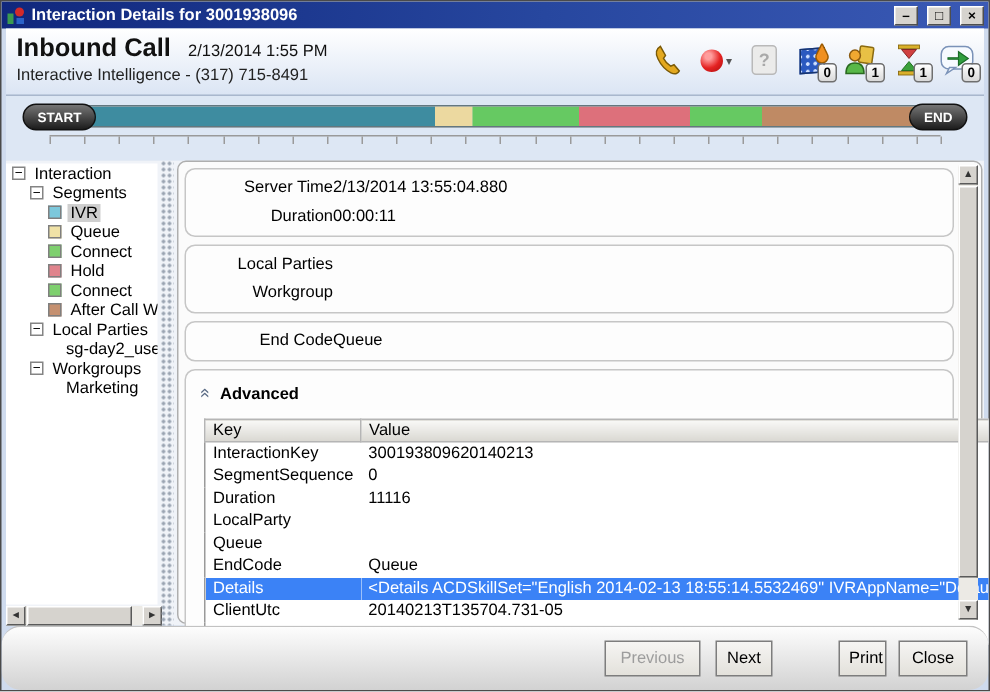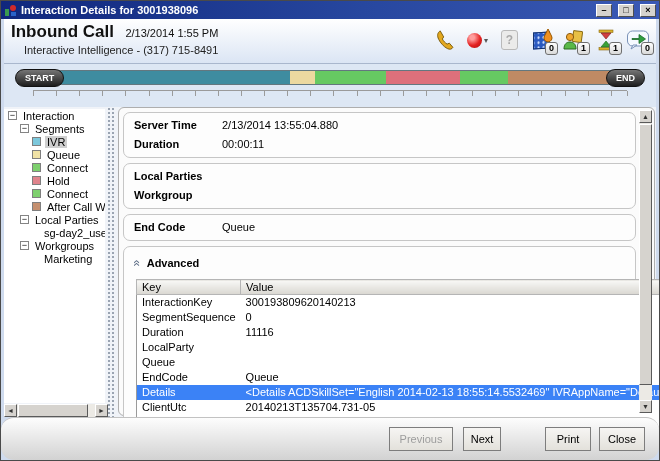--- a/index.html
+++ b/index.html
@@ -12,21 +12,21 @@
     background:linear-gradient(90deg,#10277d,#27479f 55%,#3a59b5);
     display:flex;align-items:center;padding:0 3px;gap:4px;}
   .titlebar .title{flex:1;color:#fff;font-size:11px;font-weight:bold;white-space:nowrap;overflow:hidden;}
   .win-btn{width:16px;height:13px;margin-left:2px;background:#d6d3ce;
     border:1px solid;border-color:#ffffff #4e4e4e #4e4e4e #ffffff;
     font-size:9px;line-height:10px;text-align:center;font-weight:bold;color:#000;cursor:default;}
 
   
   .header{position:absolute;top:18px;left:3px;right:3px;height:45px;
     background:linear-gradient(#ffffff,#dbe5f4);border-bottom:1px solid #a9b7cd;}
-  .hdr-left{position:absolute;left:7px;top:3px;white-space:nowrap;text-align:right;}
+  .hdr-left{position:absolute;left:7px;top:3px;white-space:nowrap;}
   .call-type{font-size:17px;font-weight:bold;color:#111;}
   .hdr-date{font-size:11px;color:#111;margin-left:7px;}
   .hdr-sub{font-size:11px;color:#222;margin-top:2px;}
   .toolbar{position:absolute;right:6px;top:7px;display:flex;align-items:center;gap:7px;}
   .icon-wrap{position:relative;width:25px;height:28px;display:flex;align-items:center;justify-content:center;}
   .badge{position:absolute;right:-4px;bottom:-1px;min-width:13px;height:13px;padding:0 2px;
     background:linear-gradient(#ffffff,#d9d9d9);border:1px solid #6f6f6f;border-radius:3px;
     font-size:9px;font-weight:bold;line-height:11px;text-align:center;color:#000;}
   .rec-dot{width:15px;height:15px;border-radius:50%;
     background:radial-gradient(circle at 35% 30%,#ff9d9d 15%,#e42222 55%,#a80d0d);}
@@ -72,41 +72,41 @@
 
   .details-panel{position:absolute;left:114px;right:1px;top:0;bottom:1px;
     background:#fbfbfb;border:1px solid #aeaeae;border-radius:6px;}
   .vscroll{position:absolute;right:2px;top:2px;bottom:2px;width:13px;background:#eceae5;}
   .vscroll .scroll-btn{position:absolute;left:0;}
   .vthumb{position:absolute;left:0;top:14px;bottom:28px;width:13px;background:#d6d3ce;
     border:1px solid;border-color:#fff #5a5a5a #5a5a5a #fff;}
   .groups{position:absolute;left:4px;right:18px;top:4px;bottom:3px;display:flex;flex-direction:column;gap:5px;}
   .gbox{border:1px solid #c6c6c6;border-radius:7px;background:#fdfdfd;padding:3px 10px;}
   .drow{display:flex;font-size:11px;line-height:19px;color:#000;}
-  .dlabel{width:88px;font-weight:bold;flex:none;}
+  .dlabel{width:88px;font-weight:normal;flex:none;text-align:right;}
   .gbox.adv{flex:1;padding-top:6px;}
   .adv-title{font-size:11px;font-weight:bold;color:#000;}
   .chev{display:inline-block;transform:rotate(90deg);color:#5a6b85;font-size:12px;margin-right:6px;}
   .adv-table{width:calc(100% - 4px);margin:8px 0 0 2px;border-collapse:collapse;font-size:11px;
     border:1px solid #9a9a9a;background:#fff;}
   .adv-table th{background:linear-gradient(#f8f8f6,#d9d7d1);border:1px solid #b5b5b5;
     font-weight:normal;text-align:left;padding:1px 5px;height:15px;}
   .adv-table td{padding:0 5px;height:15px;white-space:nowrap;overflow:hidden;max-width:420px;}
   .adv-table tr.sel td{background:#3b82f6;color:#fff;}
   .col-key{width:85px;}
 
   
   .footer{position:absolute;left:0;right:0;bottom:0;height:43px;
     background:linear-gradient(#fdfdfd,#d2d2d2);border-top:1px solid #c2c2c2;
     display:flex;align-items:center;justify-content:flex-end;padding:0 14px;gap:8px;border-radius:13px;}
   .btn{height:24px;background:linear-gradient(#f6f5f3,#e3e1db);border:1px solid #7d7d7d;
     font-family:"Liberation Sans",sans-serif;font-size:11px;color:#000;text-align:center;}
   .btn.prev{width:64px;color:#9d9d9d;margin-right:2px;}
   .btn.next{width:38px;margin-right:36px;}
-  .btn.print{width:46px;} .btn.close{width:46px;}
+  .btn.print{width:32px;} .btn.close{width:46px;}
 </style>
 </head>
 <body>
 
 <div class="window">
 
   <div class="titlebar">
     <svg width="13" height="13" viewBox="0 0 13 13">
       <rect x="1" y="5" width="4" height="7" fill="#3a9a50"></rect>
       <circle cx="9" cy="4" r="3" fill="#d22a2a"></circle>

